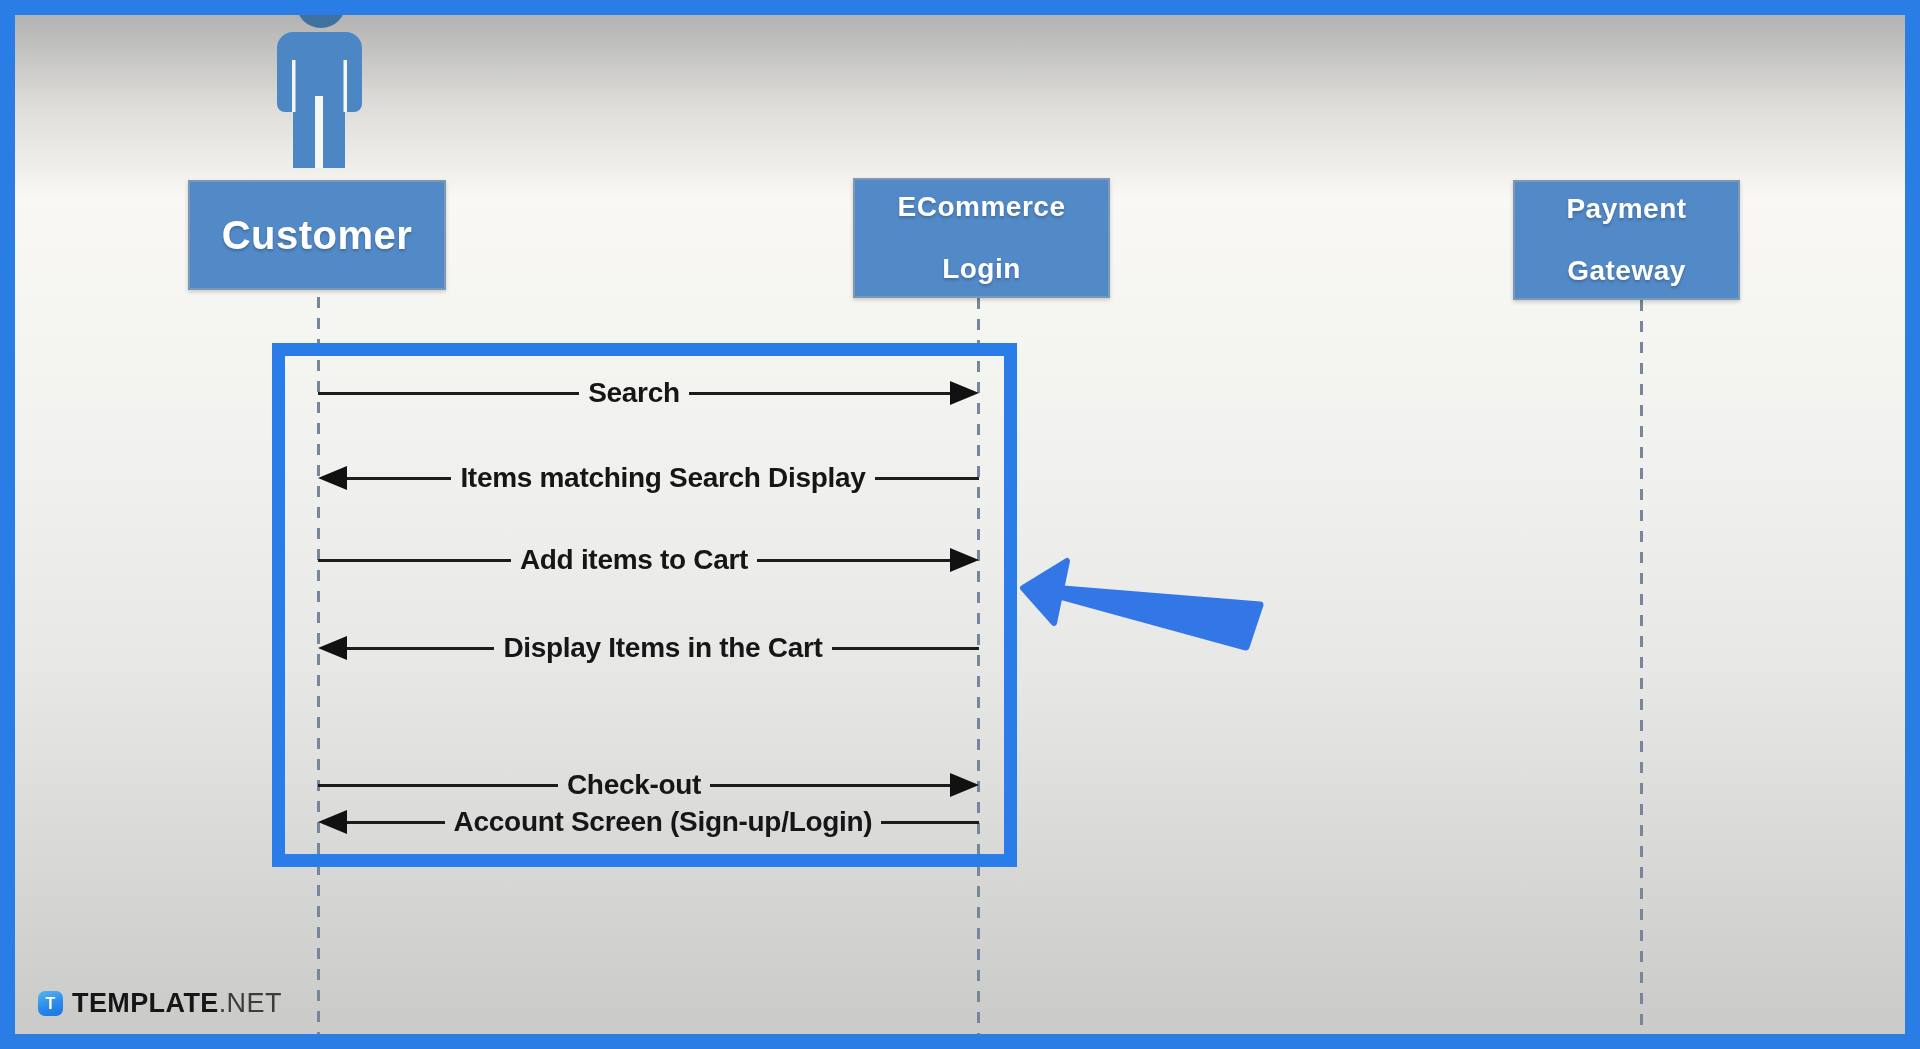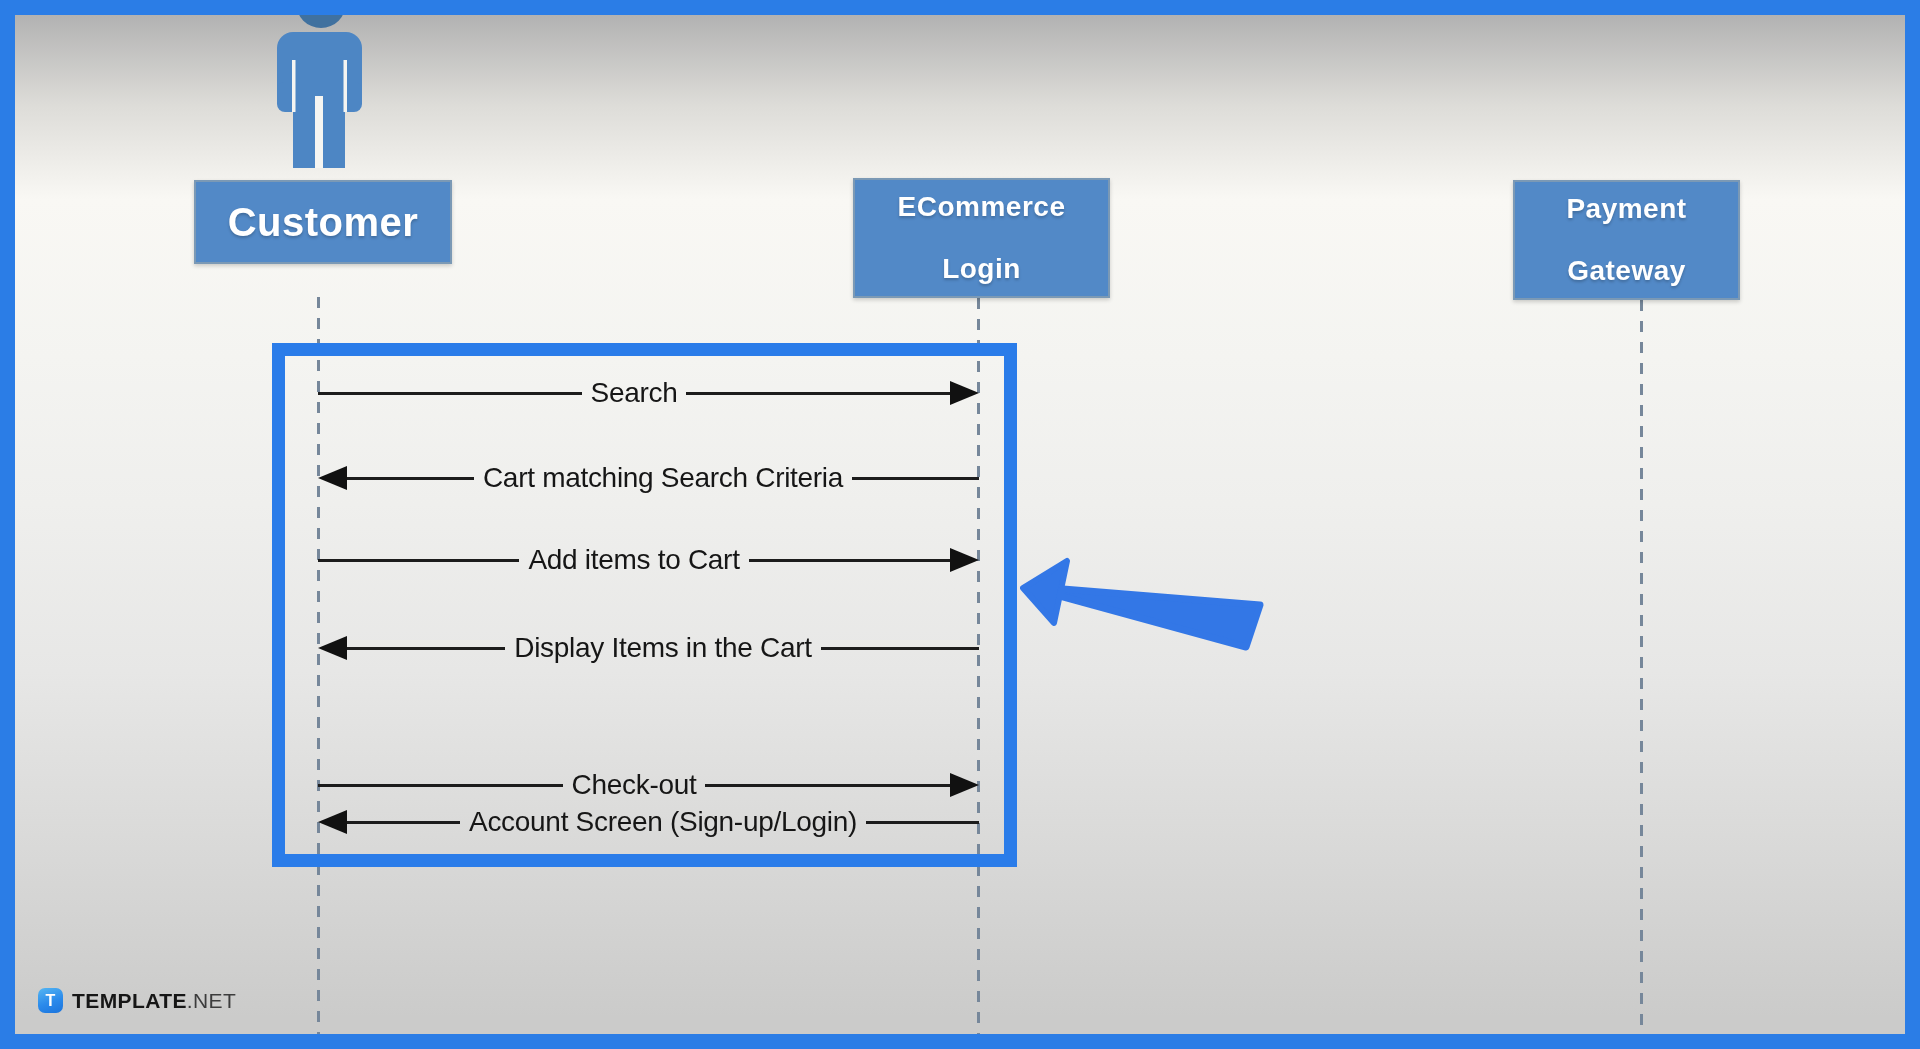--- a/index.html
+++ b/index.html
@@ -22,21 +22,21 @@
   .actor-box{
     position:absolute; z-index:10;
     background:#5289c7; border:2px solid #7b99b5;
     box-shadow:0 2px 4px rgba(0,0,0,.18);
     color:#fff; font-weight:bold; text-align:center;
     display:flex; flex-direction:column; justify-content:center;
     text-shadow:0 2px 3px rgba(0,0,0,.22);
     box-sizing:border-box;
   }
   .actor-box .ln{display:block; line-height:62px; font-size:28px; letter-spacing:.5px;}
-  #box-customer{left:194px; top:180px; width:258px; height:84px; font-size:40px;}
+  #box-customer{left:188px; top:180px; width:258px; height:110px; font-size:40px;}
   #box-customer .ln{font-size:40px; line-height:44px;}
   #box-ecommerce{left:853px; top:178px; width:257px; height:120px;}
   #box-payment{left:1513px; top:180px; width:227px; height:120px;}
 
   
   .lifeline{
     position:absolute; width:3px; bottom:15px; z-index:5;
     background:repeating-linear-gradient(180deg,
       #76879a 0px, #76879a 11px, rgba(0,0,0,0) 11px, rgba(0,0,0,0) 21px);
   }
@@ -46,21 +46,21 @@
 
   
   .highlight-box{
     position:absolute; left:272px; top:343px; width:745px; height:524px;
     border:13px solid #2a7ce9; box-sizing:border-box; z-index:20;
   }
 
   
   .msg{
     position:absolute; left:318px; width:661px; height:44px;
-    display:flex; align-items:center; z-index:15;
+    display:flex; align-items:center; z-index:15;font-weight:bold;
   }
   .msg .seg{flex:1; height:3px; background:#1c1c1c;}
   .msg .lbl{
     padding:0 9px; font-size:28px; color:#161616; white-space:nowrap;
     letter-spacing:-0.3px;
   }
   .arrowhead{width:0; height:0; flex:0 0 auto;}
   .arrowhead.right{border-top:12px solid transparent; border-bottom:12px solid transparent; border-left:29px solid #111;}
   .arrowhead.left{border-top:12px solid transparent; border-bottom:12px solid transparent; border-right:29px solid #111;}
 
@@ -71,21 +71,21 @@
   .watermark{
     position:absolute; left:38px; top:988px; z-index:35;
     display:flex; align-items:center; gap:9px;
   }
   .wm-icon{
     width:25px; height:25px; border-radius:7px;
     background:linear-gradient(160deg,#55b6f2 0%,#2a8aeb 55%,#1b74dd 100%);
     color:#fff; font-weight:bold; font-size:16px;
     display:flex; align-items:center; justify-content:center;
   }
-  .wm-text{font-size:21px; color:#161616; letter-spacing:.4px;}
+  .wm-text{font-size:27px; color:#161616; letter-spacing:.4px;}
   .wm-text b{font-weight:bold;}
   .wm-text span{font-weight:400; color:#3c3c3c;}
 </style>
 </head>
 <body>
 
 <div class="stage">
 
   <svg class="person" width="100" height="202" viewBox="0 0 100 202">
     <circle cx="49" cy="19" r="25" fill="#40719f"></circle>
@@ -116,21 +116,21 @@
   <div class="msg" style="top:371px;">
     <div class="seg"></div>
     <div class="lbl">Search</div>
     <div class="seg"></div>
     <div class="arrowhead right"></div>
   </div>
 
   <div class="msg" style="top:456px;">
     <div class="arrowhead left"></div>
     <div class="seg"></div>
-    <div class="lbl">Cart matching Search Criteria</div>
+    <div class="lbl">Items matching Search Display</div>
     <div class="seg"></div>
   </div>
 
   <div class="msg" style="top:538px;">
     <div class="seg"></div>
     <div class="lbl">Add items to Cart</div>
     <div class="seg"></div>
     <div class="arrowhead right"></div>
   </div>
 

